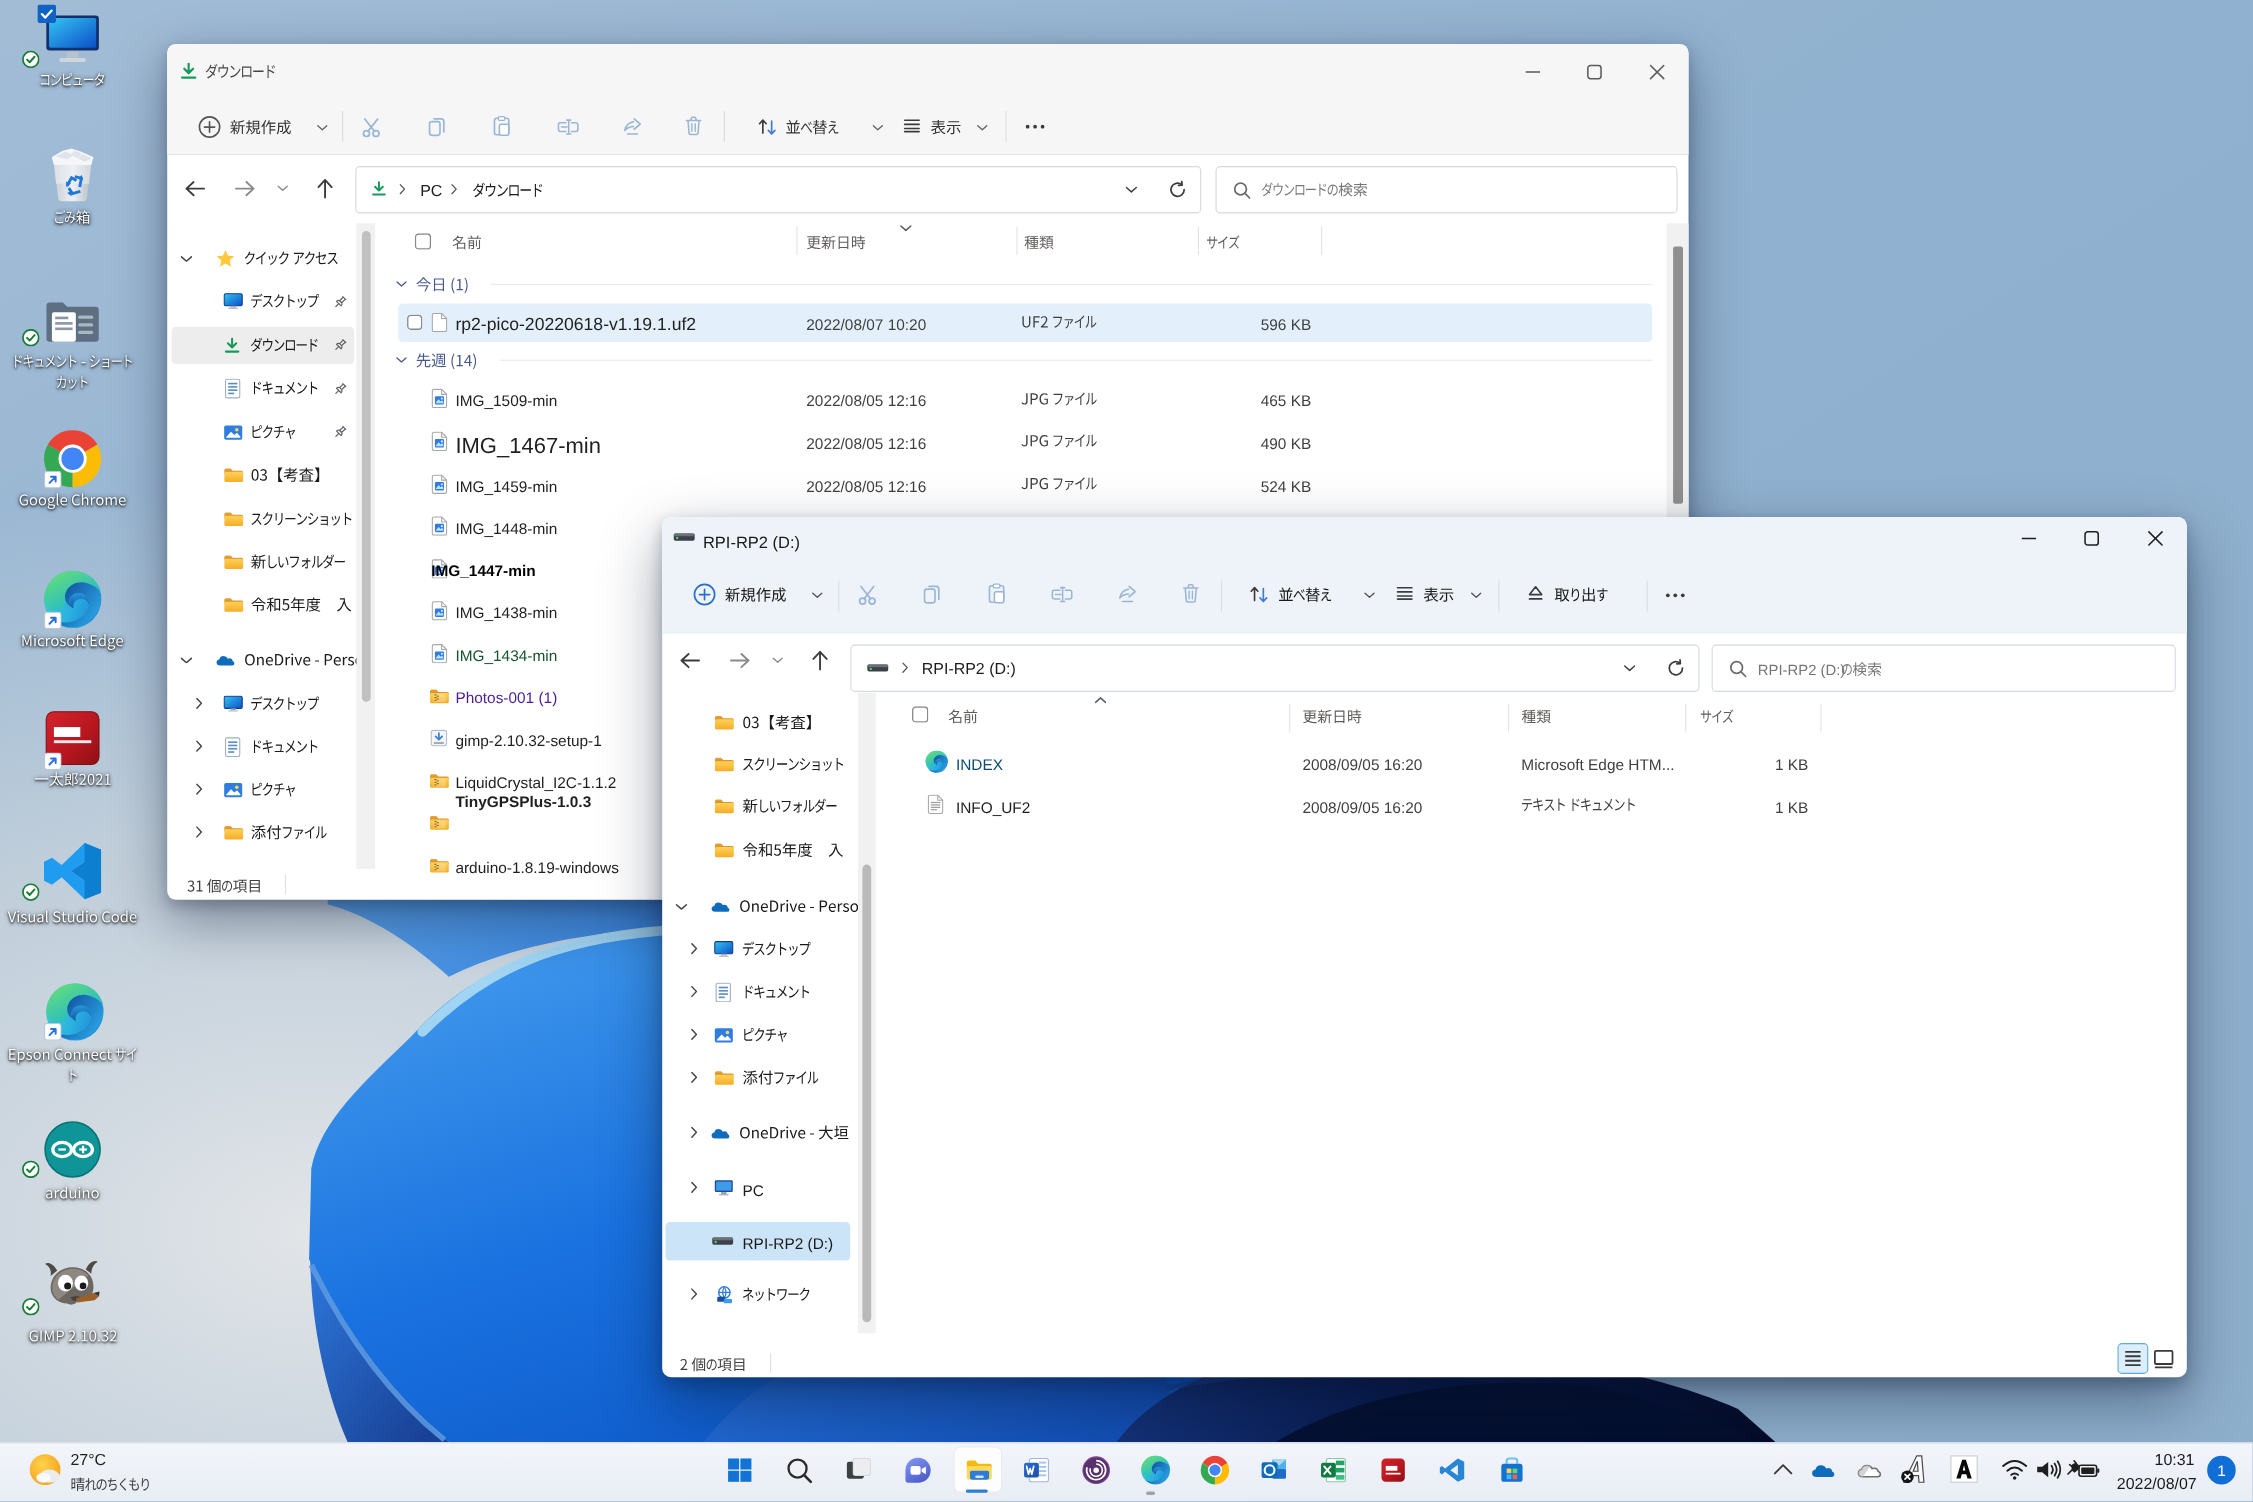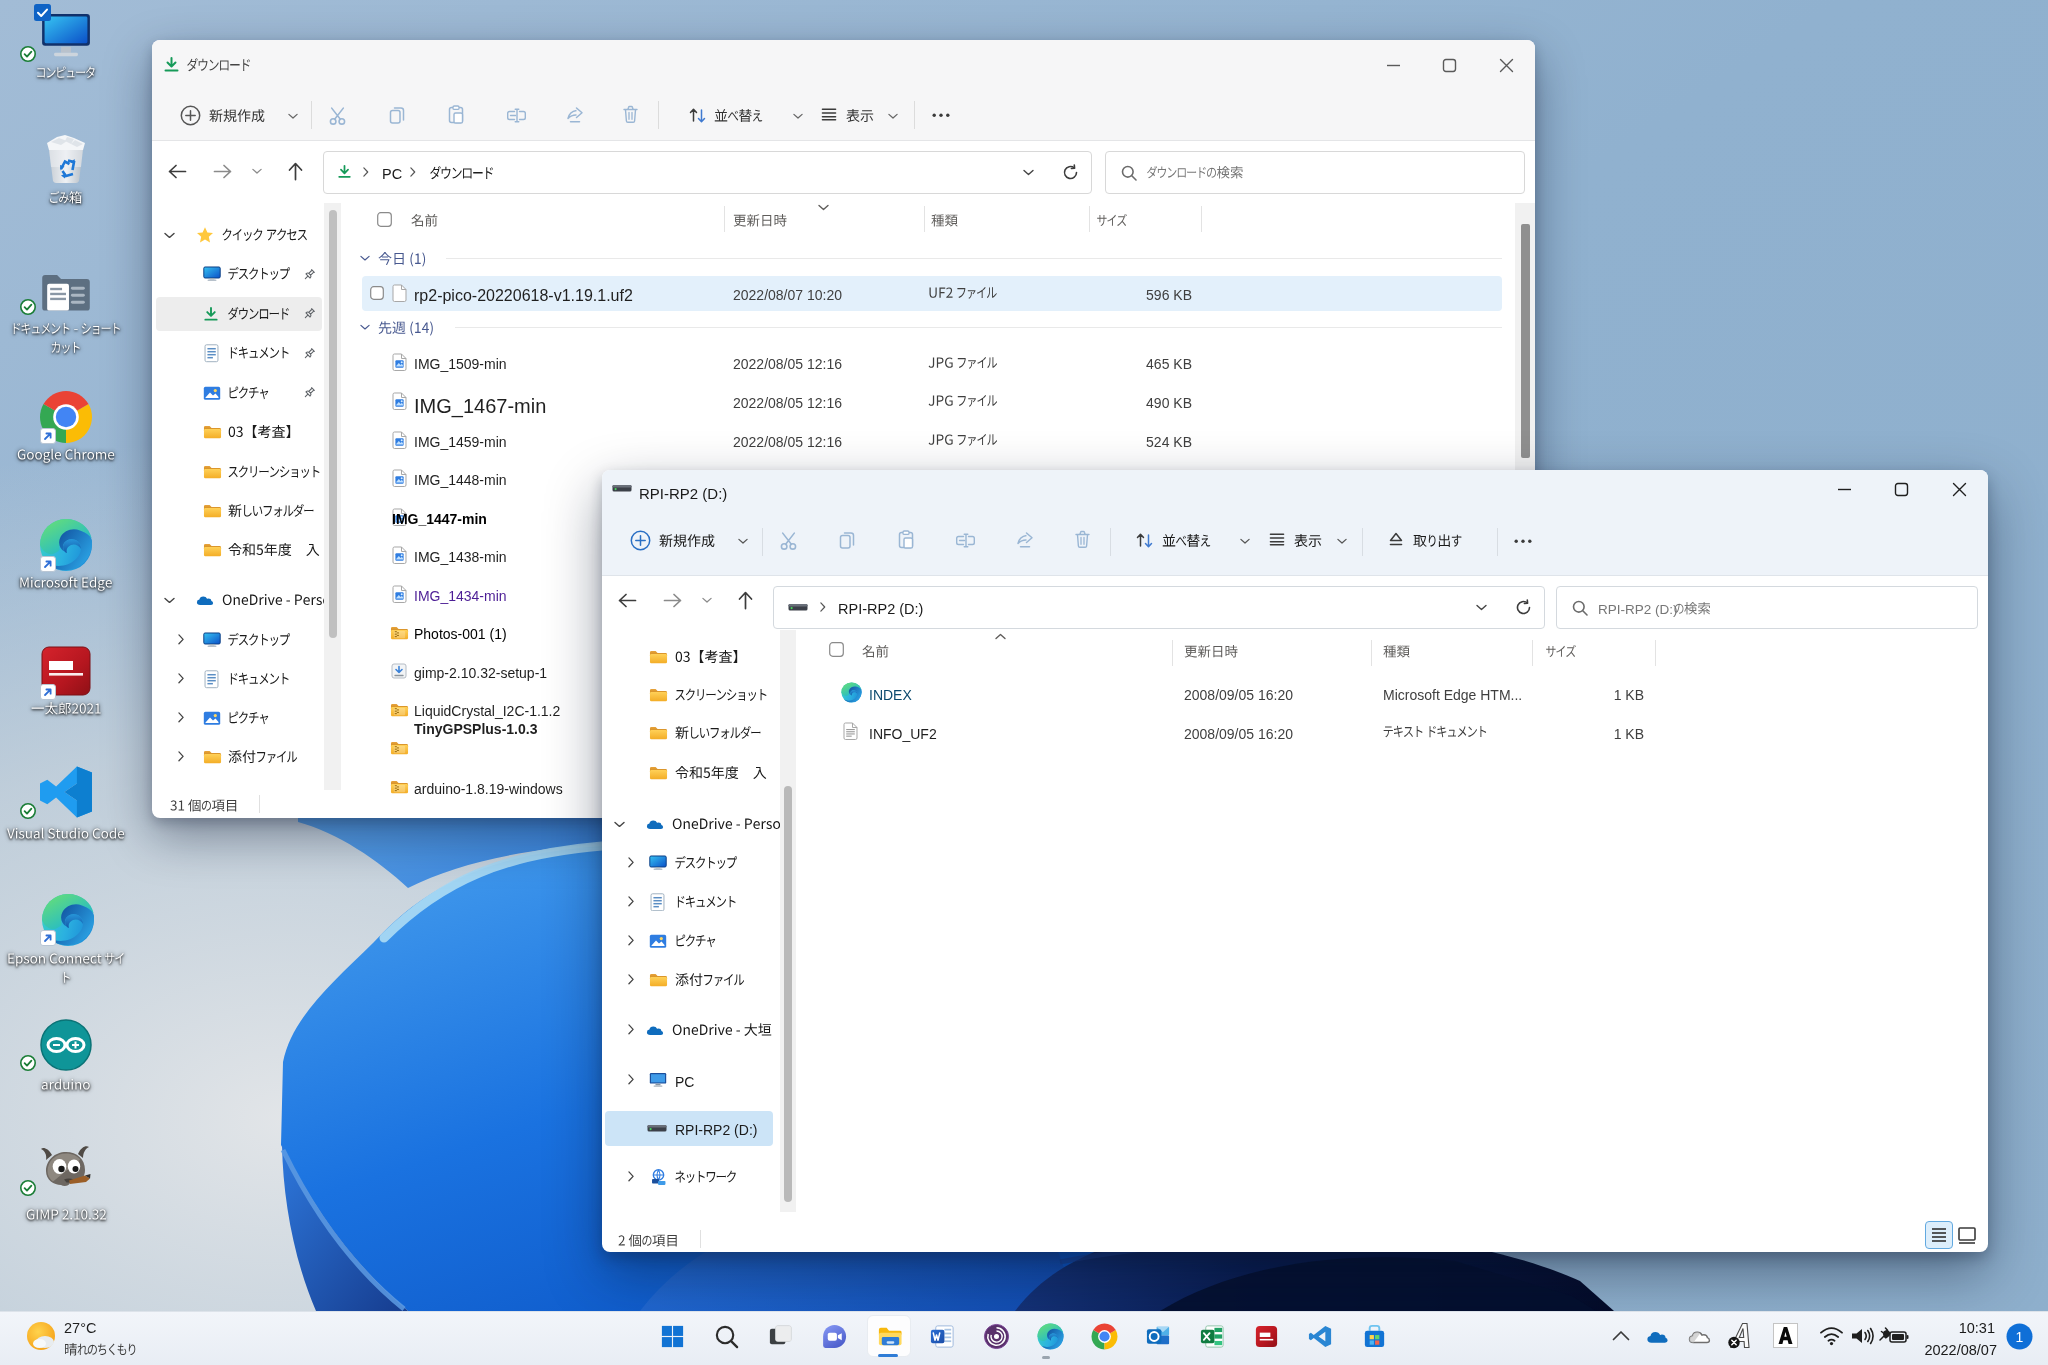--- a/index.html
+++ b/index.html
@@ -690,34 +690,34 @@
     <circle cx="9.7" cy="9.3" r="1" fill="#d6ecff"></circle>
   </svg>
 <span class="txt" style="left:414.0px;top:549.2px;font-size:14.0px;color:#1f1f1f;font-weight:400;letter-spacing:0">IMG_1438-min</span>
 <svg class="abs" style="left:392.0px;top:584.8px;" width="15.0" height="18.3" viewBox="0 0 15 18.3">
     <path d="M1 2.5 Q1 1 2.5 1 L9.5 1 L14 5.5 L14 16 Q14 17.5 12.5 17.5 L2.5 17.5 Q1 17.5 1 16 Z" fill="#fff" stroke="#a7a7a7" stroke-width="1"></path>
     <path d="M9.5 1 L9.5 5.5 L14 5.5" fill="none" stroke="#a7a7a7" stroke-width="1"></path>
     <rect x="3.4" y="7.2" width="8.2" height="7.6" rx="1" fill="#2f7de1"></rect>
     <path d="M4.2 13 L6.8 10 L8.6 12 L9.9 10.8 L11 12.4 L11 13.6 L4.2 13.6 Z" fill="#bfe0ff"></path>
     <circle cx="9.7" cy="9.3" r="1" fill="#d6ecff"></circle>
   </svg>
-<span class="txt" style="left:414.0px;top:587.8px;font-size:14.0px;color:#4c1d95;font-weight:400;letter-spacing:0">IMG_1434-min</span>
+<span class="txt" style="left:414.0px;top:587.8px;font-size:14.0px;color:#14532d;font-weight:400;letter-spacing:0">IMG_1434-min</span>
 <svg class="abs" style="left:390.0px;top:624.5px;" width="19.0" height="15.2" viewBox="0 0 20 16">
     <path d="M1 3.5 Q1 2 2.5 2 L7 2 L9 4.2 L17.5 4.2 Q19 4.2 19 5.7 L19 7 L1 7 Z" fill="url(#foldbk)"></path>
     <rect x="1" y="5.2" width="18" height="9.8" rx="1.4" fill="url(#fold)"></rect>
     <rect x="4" y="6.2" width="12" height="7.8" rx="1" fill="#fff" opacity=".25"></rect>
     <g fill="#9a6d10">
       <rect x="5" y="6.5" width="2.2" height="1.1"></rect>
       <rect x="7.2" y="7.8" width="2.2" height="1.1"></rect>
       <rect x="5" y="9.1" width="2.2" height="1.1"></rect>
       <rect x="7.2" y="10.4" width="2.2" height="1.1"></rect>
       <rect x="5" y="11.7" width="2.2" height="1.1"></rect>
     </g>
   </svg>
-<span class="txt" style="left:414.0px;top:626.3px;font-size:14.0px;color:#000000;font-weight:400;letter-spacing:0">Photos-001 (1)</span>
+<span class="txt" style="left:414.0px;top:626.3px;font-size:14.0px;color:#4c1d95;font-weight:400;letter-spacing:0">Photos-001 (1)</span>
 <svg class="abs" style="left:391.0px;top:663.0px;" width="16.0" height="16.0" viewBox="0 0 16 16">
     <rect x="1" y="1" width="14" height="14" rx="2" fill="#f2f4f6" stroke="#b5bcc4" stroke-width="1"></rect>
     <path d="M8 3.5 L8 9 M5 6.5 L8 9.5 L11 6.5" stroke="#3b82d8" stroke-width="1.6" fill="none" stroke-linecap="round" stroke-linejoin="round"></path>
     <path d="M4 12.5 H12" stroke="#8b949d" stroke-width="1.4" stroke-linecap="round"></path>
   </svg>
 <span class="txt" style="left:414.0px;top:664.8px;font-size:14.0px;color:#1f1f1f;font-weight:400;letter-spacing:0">gimp-2.10.32-setup-1</span>
 <svg class="abs" style="left:390.0px;top:701.6px;" width="19.0" height="15.2" viewBox="0 0 20 16">
     <path d="M1 3.5 Q1 2 2.5 2 L7 2 L9 4.2 L17.5 4.2 Q19 4.2 19 5.7 L19 7 L1 7 Z" fill="url(#foldbk)"></path>
     <rect x="1" y="5.2" width="18" height="9.8" rx="1.4" fill="url(#fold)"></rect>
     <rect x="4" y="6.2" width="12" height="7.8" rx="1" fill="#fff" opacity=".25"></rect>

